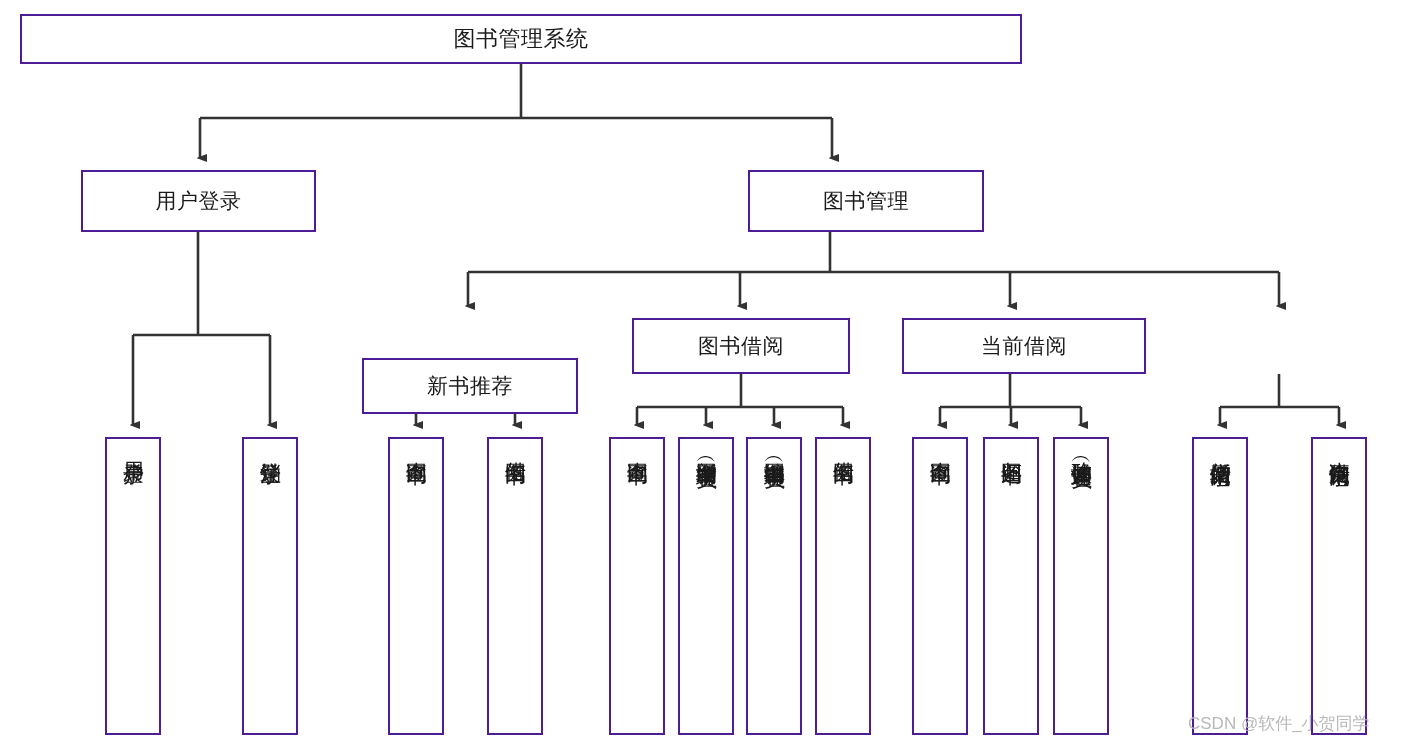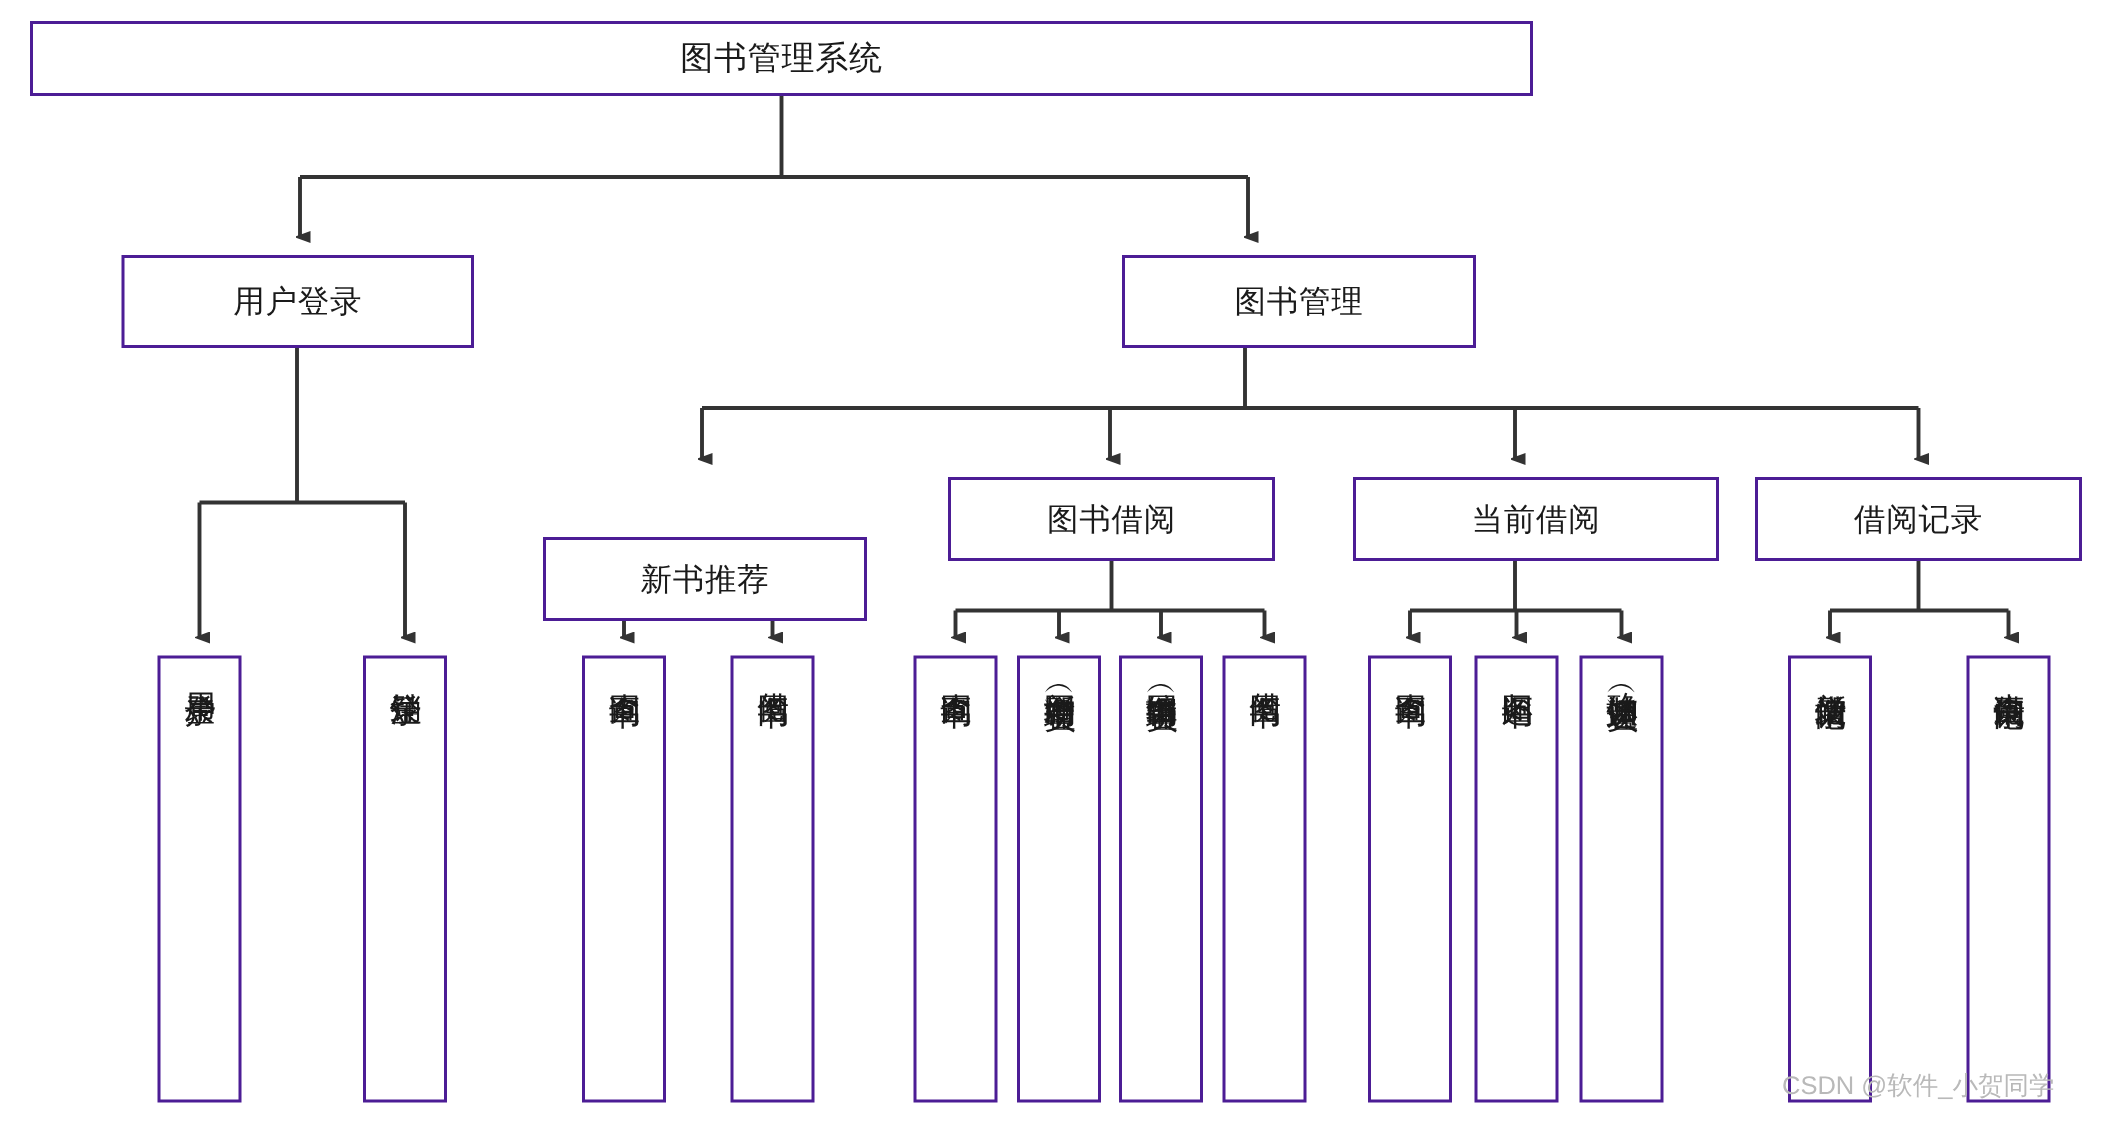--- a/index.html
+++ b/index.html
@@ -137,23 +137,20 @@
 
   <div class="node" style="left: 362px; top: 318px; width: 216px; height: 56px; margin-top: 40px;">
     <span class="label">新书推荐</span>
   </div>
   <div class="node" style="left: 632px; top: 318px; width: 218px; height: 56px;">
     <span class="label">图书借阅</span>
   </div>
   <div class="node" style="left: 902px; top: 318px; width: 244px; height: 56px;">
     <span class="label">当前借阅</span>
   </div>
-  <div class="node" style="left: 1170px; top: 318px; width: 218px; height: 56px;">
-    <span class="label">借阅记录</span>
-  </div>
 
   <div class="node leaf" style="left: 105px; top: 437px; width: 56px; height: 298px;">
     <span class="label">用户登录</span>
   </div>
   <div class="node leaf" style="left: 242px; top: 437px; width: 56px; height: 298px;">
     <span class="label">注销登录</span>
   </div>
   <div class="node leaf" style="left: 388px; top: 437px; width: 56px; height: 298px;">
     <span class="label">查询图书</span>
   </div>

